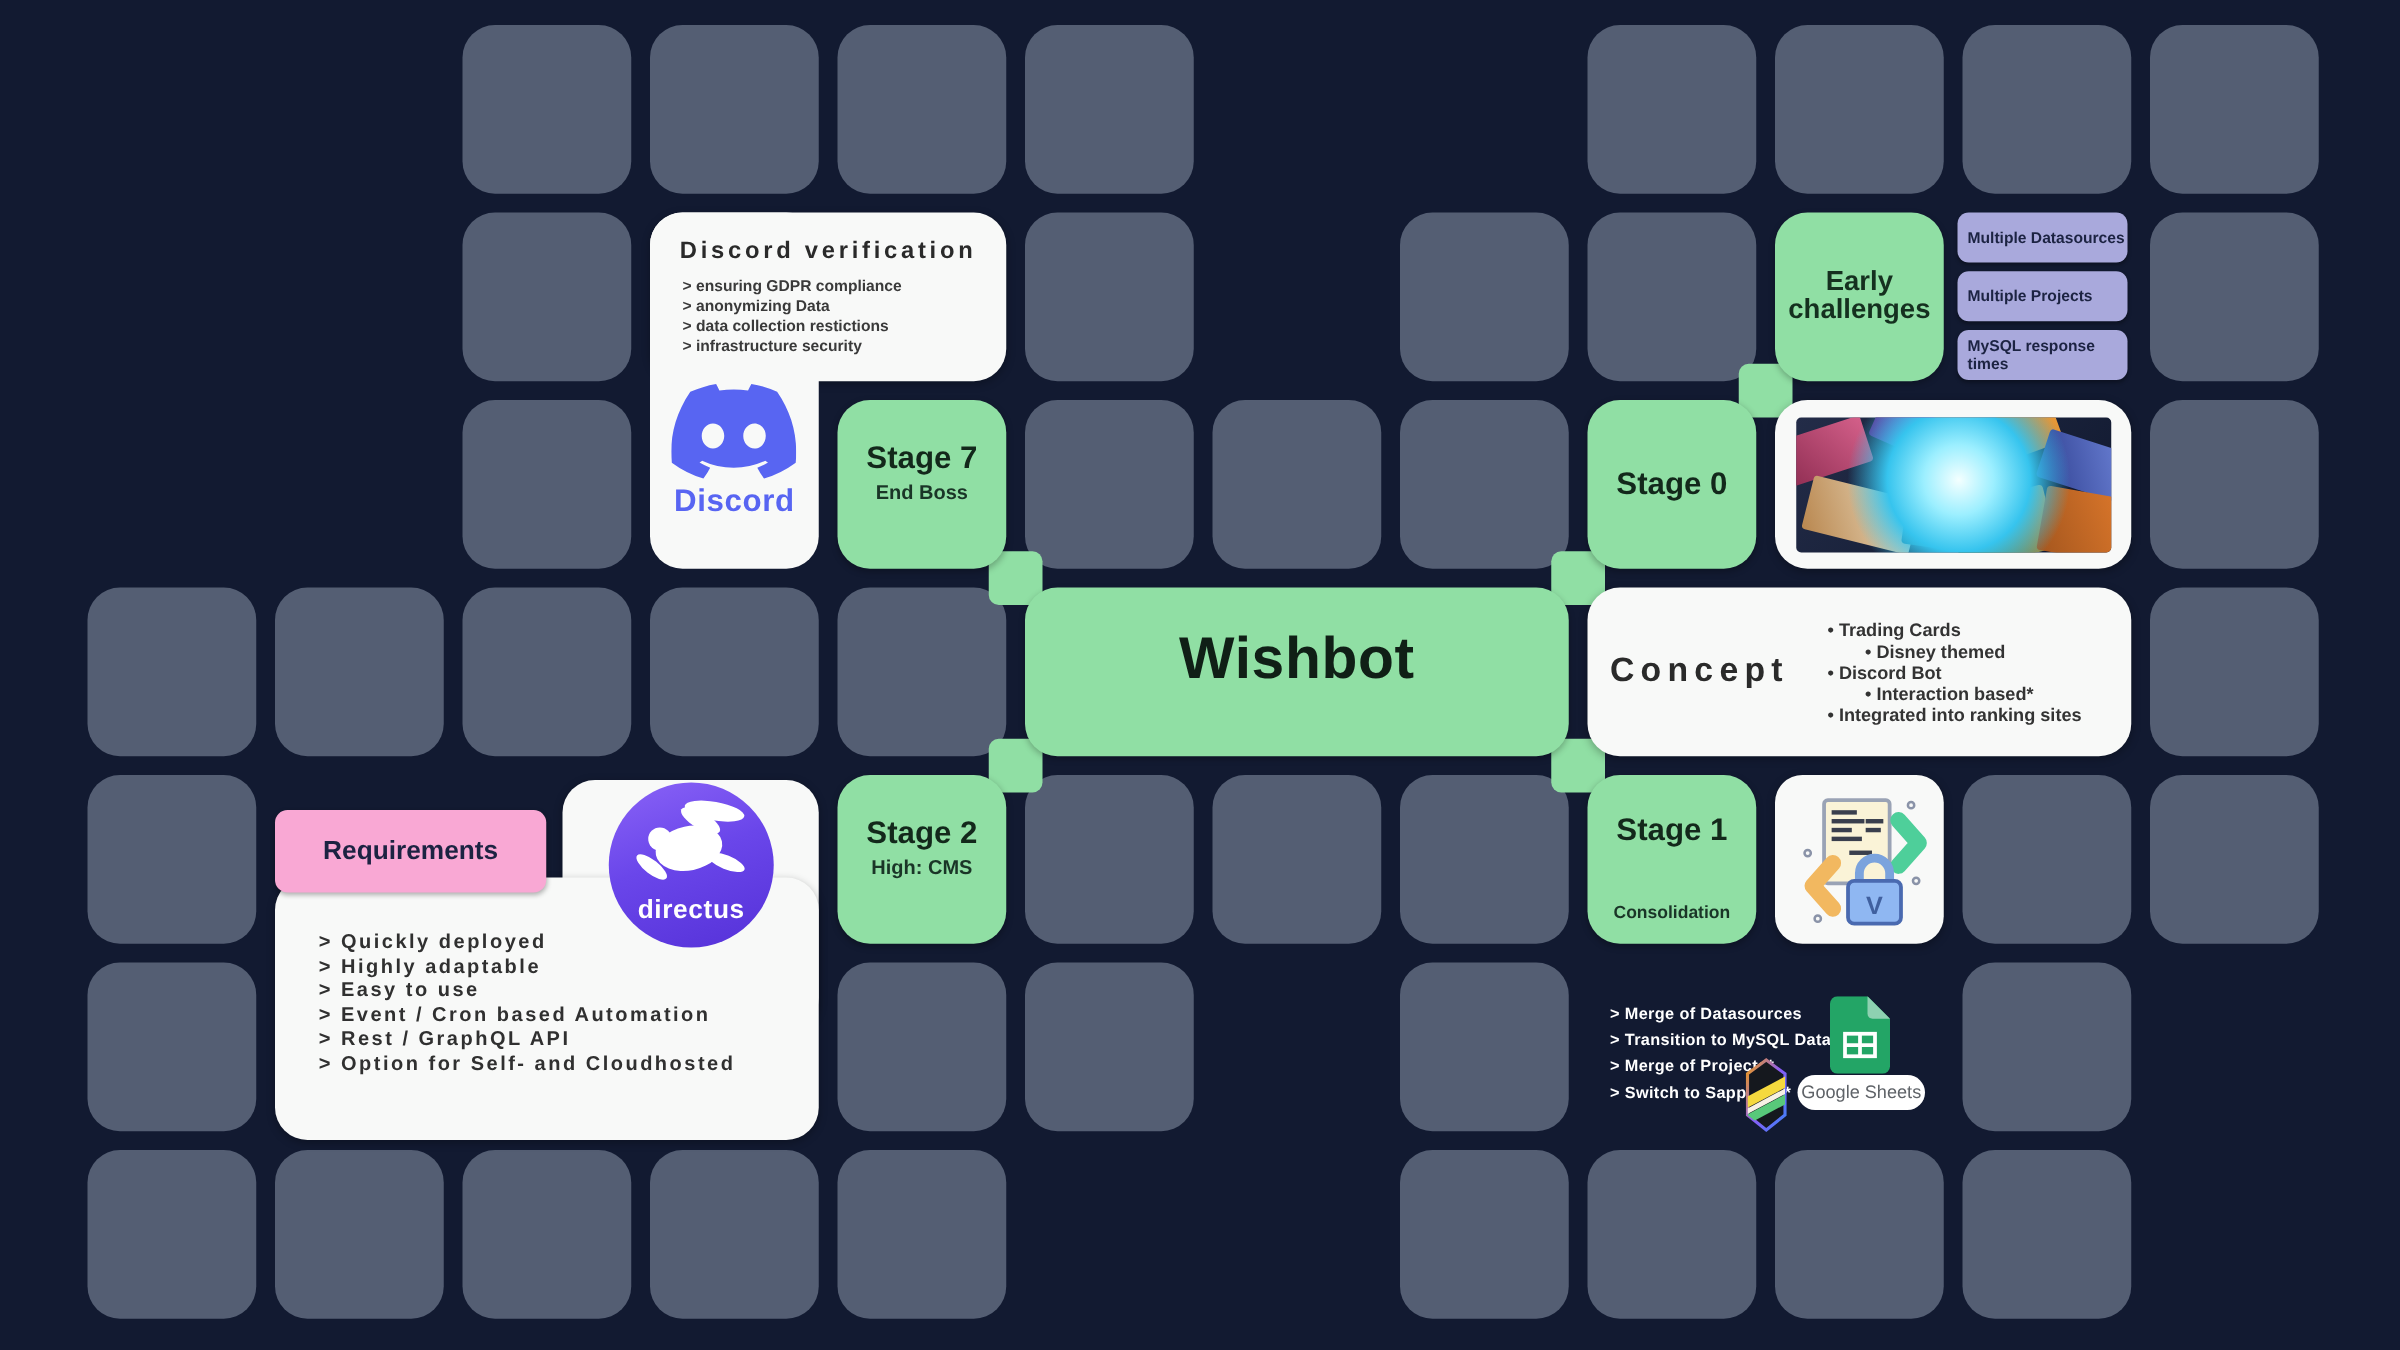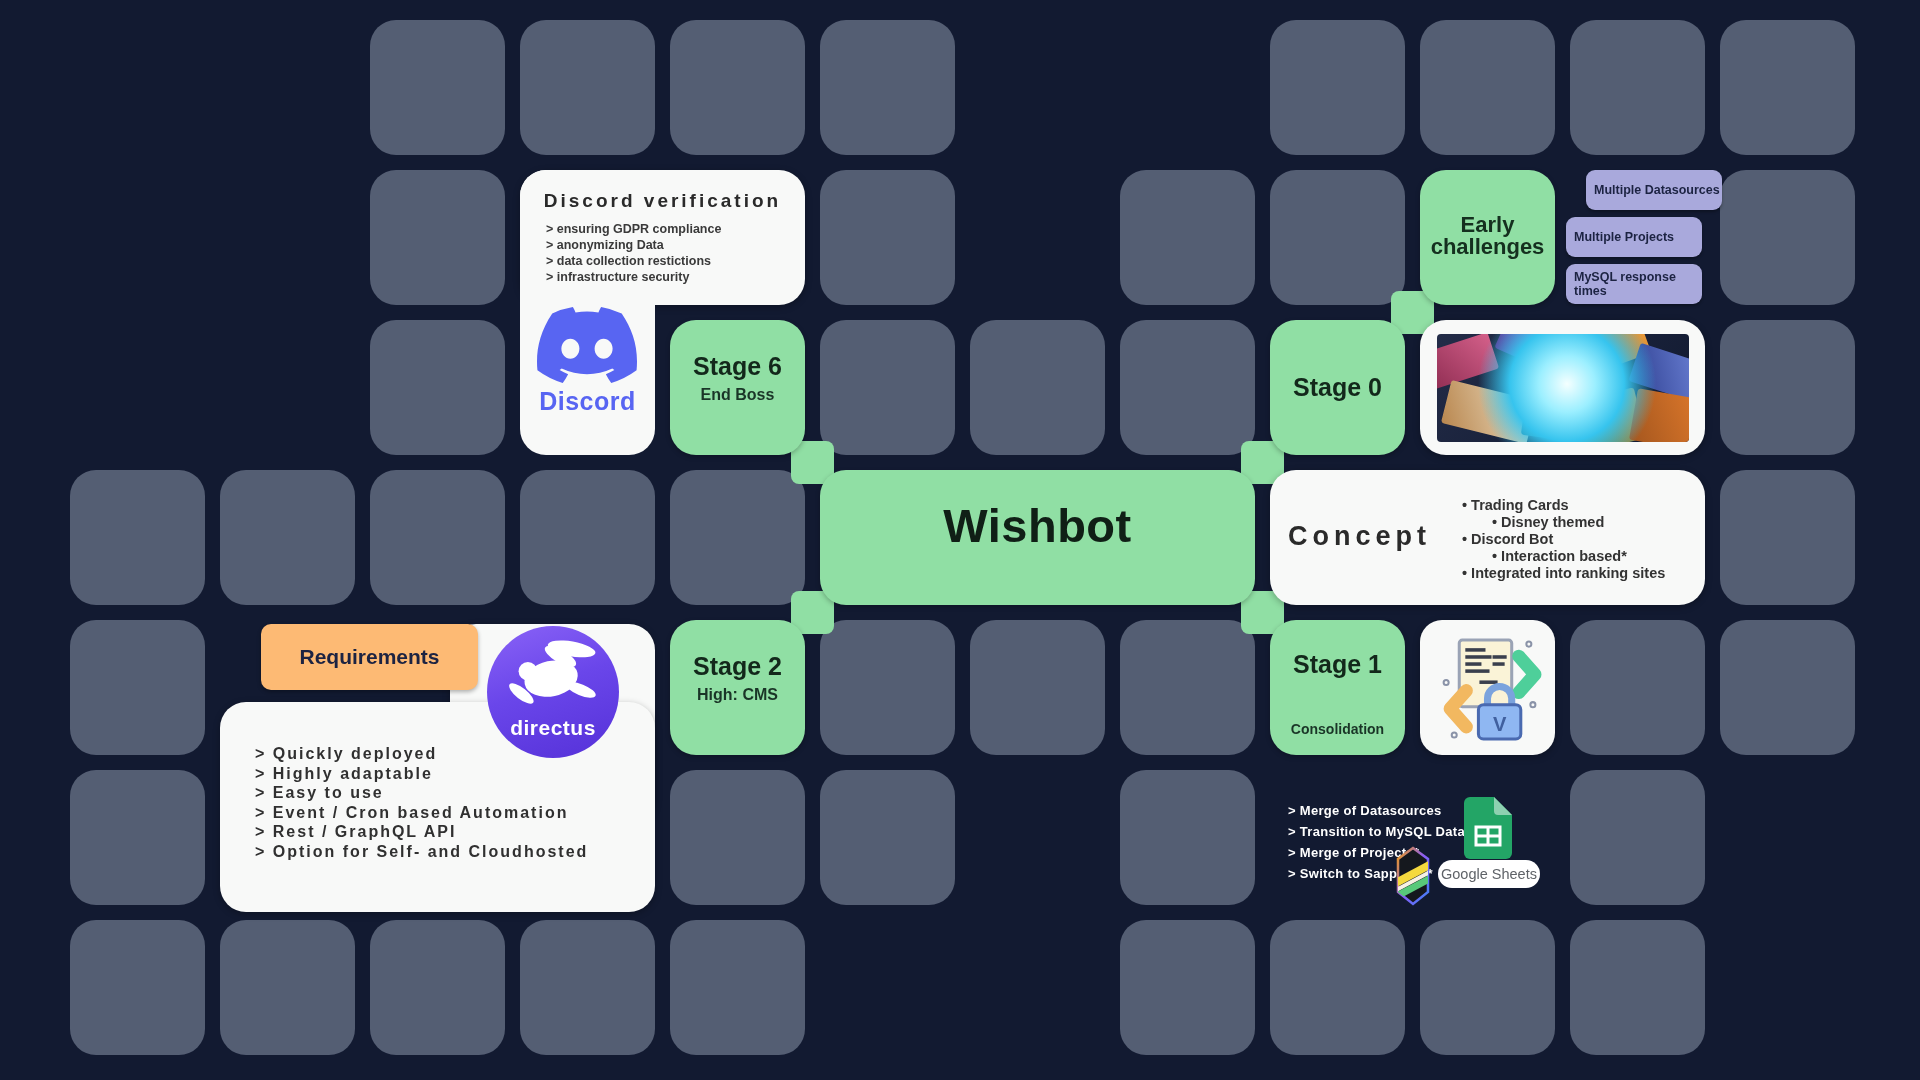--- a/index.html
+++ b/index.html
@@ -48,23 +48,23 @@
   }
   .concept-title{position:absolute;left:1288px;top:521px;width:190px;
     font-size:27px;font-weight:600;letter-spacing:5px;color:#2a2a2a;}
   .concept-bullets{position:absolute;left:1462px;top:497px;font-size:14.5px;font-weight:600;color:#333;line-height:17px;}
   .concept-bullets .indent{margin-left:30px;}
   .trading-img{position:absolute;left:1437px;top:334px;width:252px;height:108px;border-radius:4px;
     background:linear-gradient(135deg,#232c48,#10182e);overflow:hidden;}
   .tcard{position:absolute;border-radius:3px;}
   .burst{position:absolute;left:40px;top:-40px;width:180px;height:180px;
     background:radial-gradient(circle,#f4ffff 0%,#9cefff 22%,#36c4ee 45%,rgba(20,60,120,0) 70%);}
-  .req-badge{position:absolute;left:220px;top:624px;width:217px;height:66px;border-radius:10px;
-    background:#fdba74;display:flex;align-items:center;justify-content:center;
-    font-size:21px;font-weight:700;color:#1c2342;box-shadow:0 2px 4px rgba(0,0,0,.3);margin-left:41px;}
+  .req-badge{position:absolute;left:220px;top:648px;width:217px;height:66px;border-radius:10px;
+    background:#f9a8d4;display:flex;align-items:center;justify-content:center;
+    font-size:21px;font-weight:700;color:#1c2342;box-shadow:0 2px 4px rgba(0,0,0,.3);}
   .req-list{position:absolute;left:255px;top:744px;font-size:16px;font-weight:600;
     letter-spacing:2px;color:#303030;line-height:19.5px;}
   .directus-circle{position:absolute;left:487px;top:626px;width:132px;height:132px;border-radius:50%;
     background:linear-gradient(160deg,#8a63f7 0%,#6a46ea 45%,#5531d8 100%);}
   .directus-word{position:absolute;left:487px;top:716px;width:132px;text-align:center;
     font-size:21px;font-weight:700;color:#fff;letter-spacing:.5px;}
   .notes-list{position:absolute;left:1288px;top:800px;font-size:13px;font-weight:600;
     color:#ffffff;line-height:21px;letter-spacing:.3px;}
   .sheets-pill{position:absolute;left:1438px;top:860px;width:102px;height:28px;border-radius:14px;
     background:#fff;display:flex;align-items:center;justify-content:center;
@@ -134,41 +134,41 @@
   <div>&gt; anonymizing Data</div>
   <div>&gt; data collection restictions</div>
   <div>&gt; infrastructure security</div>
 </div>
 <svg class="abs" style="left:537px;top:306px;" width="100" height="78" viewBox="0 0 127.14 96.36">
   <path fill="#5865f2" fill-rule="evenodd" d="M107.7,8.07A105.15,105.15,0,0,0,81.47,0a72.06,72.06,0,0,0-3.36,6.83A97.68,97.68,0,0,0,49,6.83,72.37,72.37,0,0,0,45.64,0,105.89,105.89,0,0,0,19.39,8.09C2.79,32.65-1.71,56.6.54,80.21h0A105.73,105.73,0,0,0,32.71,96.36,77.7,77.7,0,0,0,39.6,85.25a68.42,68.42,0,0,1-10.85-5.18c.91-.66,1.8-1.34,2.66-2a75.57,75.57,0,0,0,64.32,0c.87.71,1.76,1.39,2.66,2a68.68,68.68,0,0,1-10.87,5.19,77,77,0,0,0,6.89,11.1A105.25,105.25,0,0,0,126.6,80.22h0C129.24,52.84,122.09,29.11,107.7,8.07ZM42.45,65.69C36.18,65.69,31,60,31,53s5-12.74,11.43-12.74S54,46,53.89,53,48.84,65.69,42.45,65.69Zm42.24,0C78.41,65.69,73.25,60,73.25,53s5-12.74,11.44-12.74S96.23,46,96.12,53,91.08,65.69,84.69,65.69Z"></path>
 </svg>
 <div class="discord-word">Discord</div>
 
 <div class="green" style="left:670px;top:320px;width:135px;height:135px;"></div>
-<div class="green-title" style="left:670px;top:352px;">Stage 6</div>
+<div class="green-title" style="left:670px;top:352px;">Stage 7</div>
 <div class="green-sub" style="left:670px;top:386px;text-align:center;">End Boss</div>
 
 <div class="green" style="left:820px;top:470px;width:435px;height:135px;"></div>
 <div class="wishbot-label">Wishbot</div>
 
 <div class="green" style="left:670px;top:620px;width:135px;height:135px;"></div>
 <div class="green-title" style="left:670px;top:652px;">Stage 2</div>
 <div class="green-sub" style="left:670px;top:686px;">High: CMS</div>
 
 <div class="green" style="left:1270px;top:320px;width:135px;height:135px;"></div>
 <div class="green-title" style="left:1270px;top:373px;">Stage 0</div>
 
 <div class="green" style="left:1270px;top:620px;width:135px;height:135px;"></div>
 <div class="green-title" style="left:1270px;top:650px;">Stage 1</div>
 <div class="green-sub" style="left:1270px;top:684px;font-size:14px;margin-top:37px;">Consolidation</div>
 
 <div class="green" style="left:1420px;top:170px;width:135px;height:135px;"></div>
 <div class="early-l1">Early</div>
 <div class="early-l2">challenges</div>
-<div class="badge" style="top:170px;margin-left:20px;">Multiple Datasources</div>
+<div class="badge" style="top:170px;">Multiple Datasources</div>
 <div class="badge" style="top:217px;">Multiple Projects</div>
 <div class="badge" style="top:264px;">MySQL response times</div>
 
 <div class="card" style="left:1420px;top:320px;width:285px;height:135px;"></div>
 <div class="card" style="left:1270px;top:470px;width:435px;height:135px;"></div>
 <div class="trading-img">
   <div class="tcard" style="left:-12px;top:8px;width:70px;height:38px;background:linear-gradient(60deg,#8f2d52,#d4608a);transform:rotate(-18deg);"></div>
   <div class="tcard" style="left:8px;top:56px;width:88px;height:44px;background:linear-gradient(60deg,#b9874f,#efe2c8);transform:rotate(14deg);"></div>
   <div class="tcard" style="left:62px;top:-8px;width:54px;height:34px;background:linear-gradient(60deg,#5a2d8f,#9a6cd6);transform:rotate(24deg);"></div>
   <div class="tcard" style="left:150px;top:-6px;width:60px;height:36px;background:linear-gradient(60deg,#b4641e,#f0a13c);transform:rotate(-20deg);"></div>

